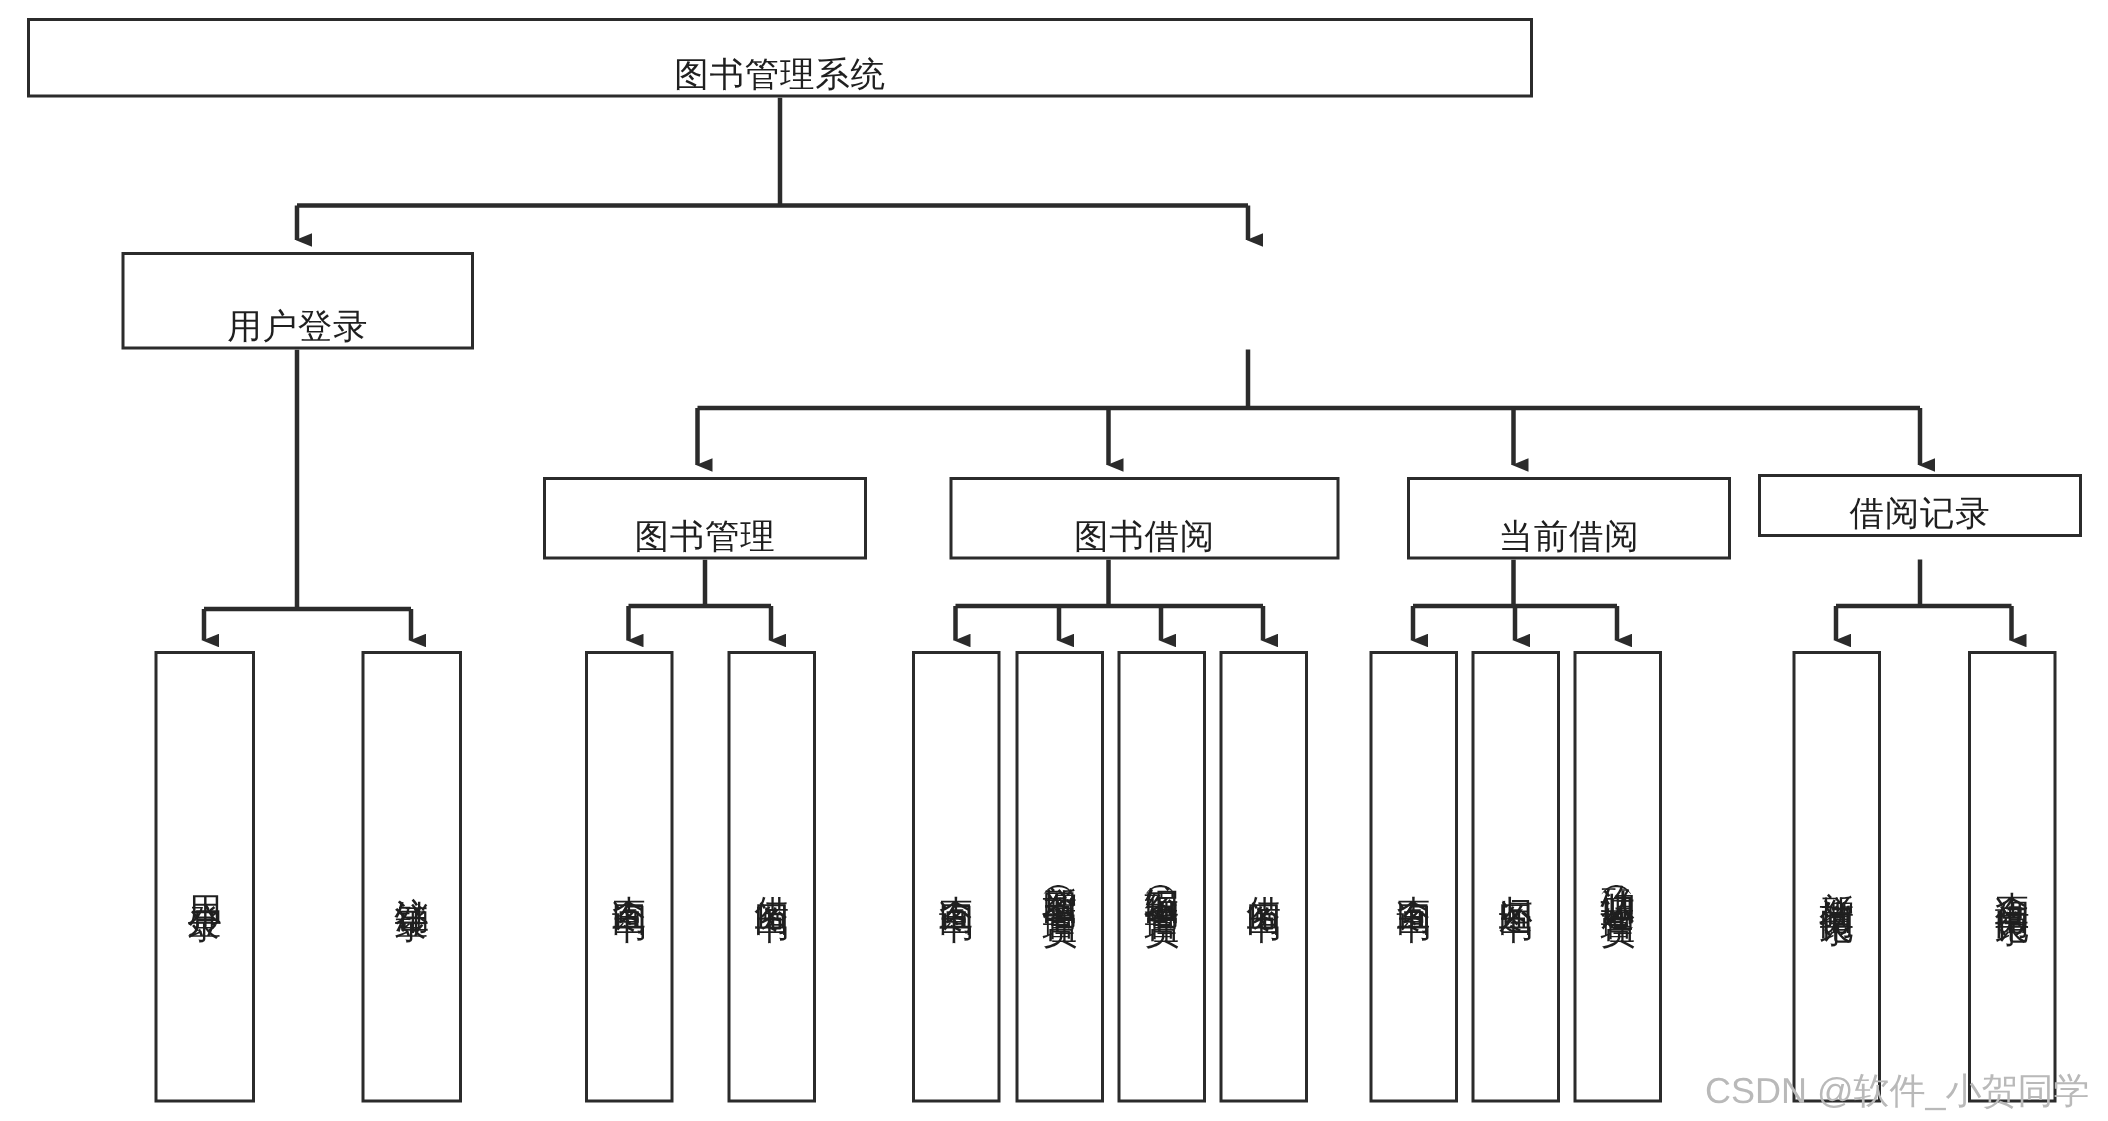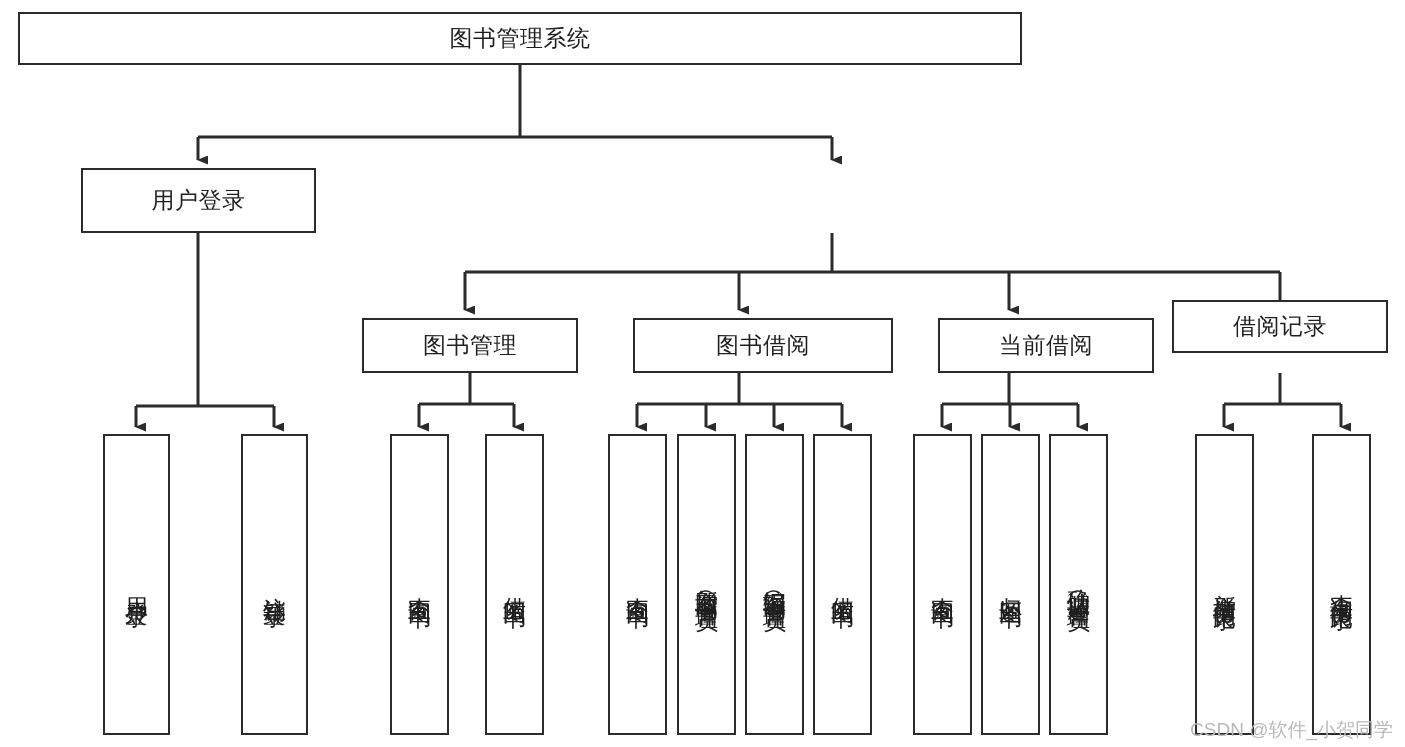--- a/index.html
+++ b/index.html
@@ -24,21 +24,21 @@
     width: 1405px;
     height: 747px;
     pointer-events: none;
   }
   .node {
     position: absolute;
     box-sizing: border-box;
     border: 2.5px solid #2b2b2b;
     background: #ffffff;
     display: flex;
-    align-items: center;
+    align-items: flex-end;
     justify-content: center;
     color: #1f1f1f;
     line-height: 1.18;
     text-align: center;
   }
   .node.horiz {
     font-size: 23px;
     letter-spacing: 0.5px;
   }
   .node.vert {
@@ -52,21 +52,21 @@
   }
   .node.vert > span {
     writing-mode: vertical-rl;
     text-orientation: upright;
     white-space: normal;
   }
   .watermark {
     position: absolute;
     right: 12px;
     bottom: 4px;
-    font-size: 19px;
+    font-size: 24px;
     color: #b9b9b9;
     white-space: nowrap;
     user-select: none;
   }
 </style>
 </head>
 <body>
 
 <div id="canvas">
 
@@ -130,21 +130,21 @@
 
   <div class="node horiz" style="left:362px; top:318px; width:216px; height:55px;">
     <span>图书管理</span>
   </div>
   <div class="node horiz" style="left:633px; top:318px; width:260px; height:55px;">
     <span>图书借阅</span>
   </div>
   <div class="node horiz" style="left:901px; top:318px; width:216px; height:55px;margin-left:37px;">
     <span>当前借阅</span>
   </div>
-  <div class="node horiz" style="left:1172px; top:300px; width:216px; height:53px;">
+  <div class="node horiz" style="left:1172px; top:316px; width:216px; height:42px;">
     <span>借阅记录</span>
   </div>
 
   <div class="node vert" style="left:103px; top:434px; width:67px; height:301px;">
     <span>用户登录</span>
   </div>
   <div class="node vert" style="left:241px; top:434px; width:67px; height:301px;">
     <span>注销登录</span>
   </div>
 

